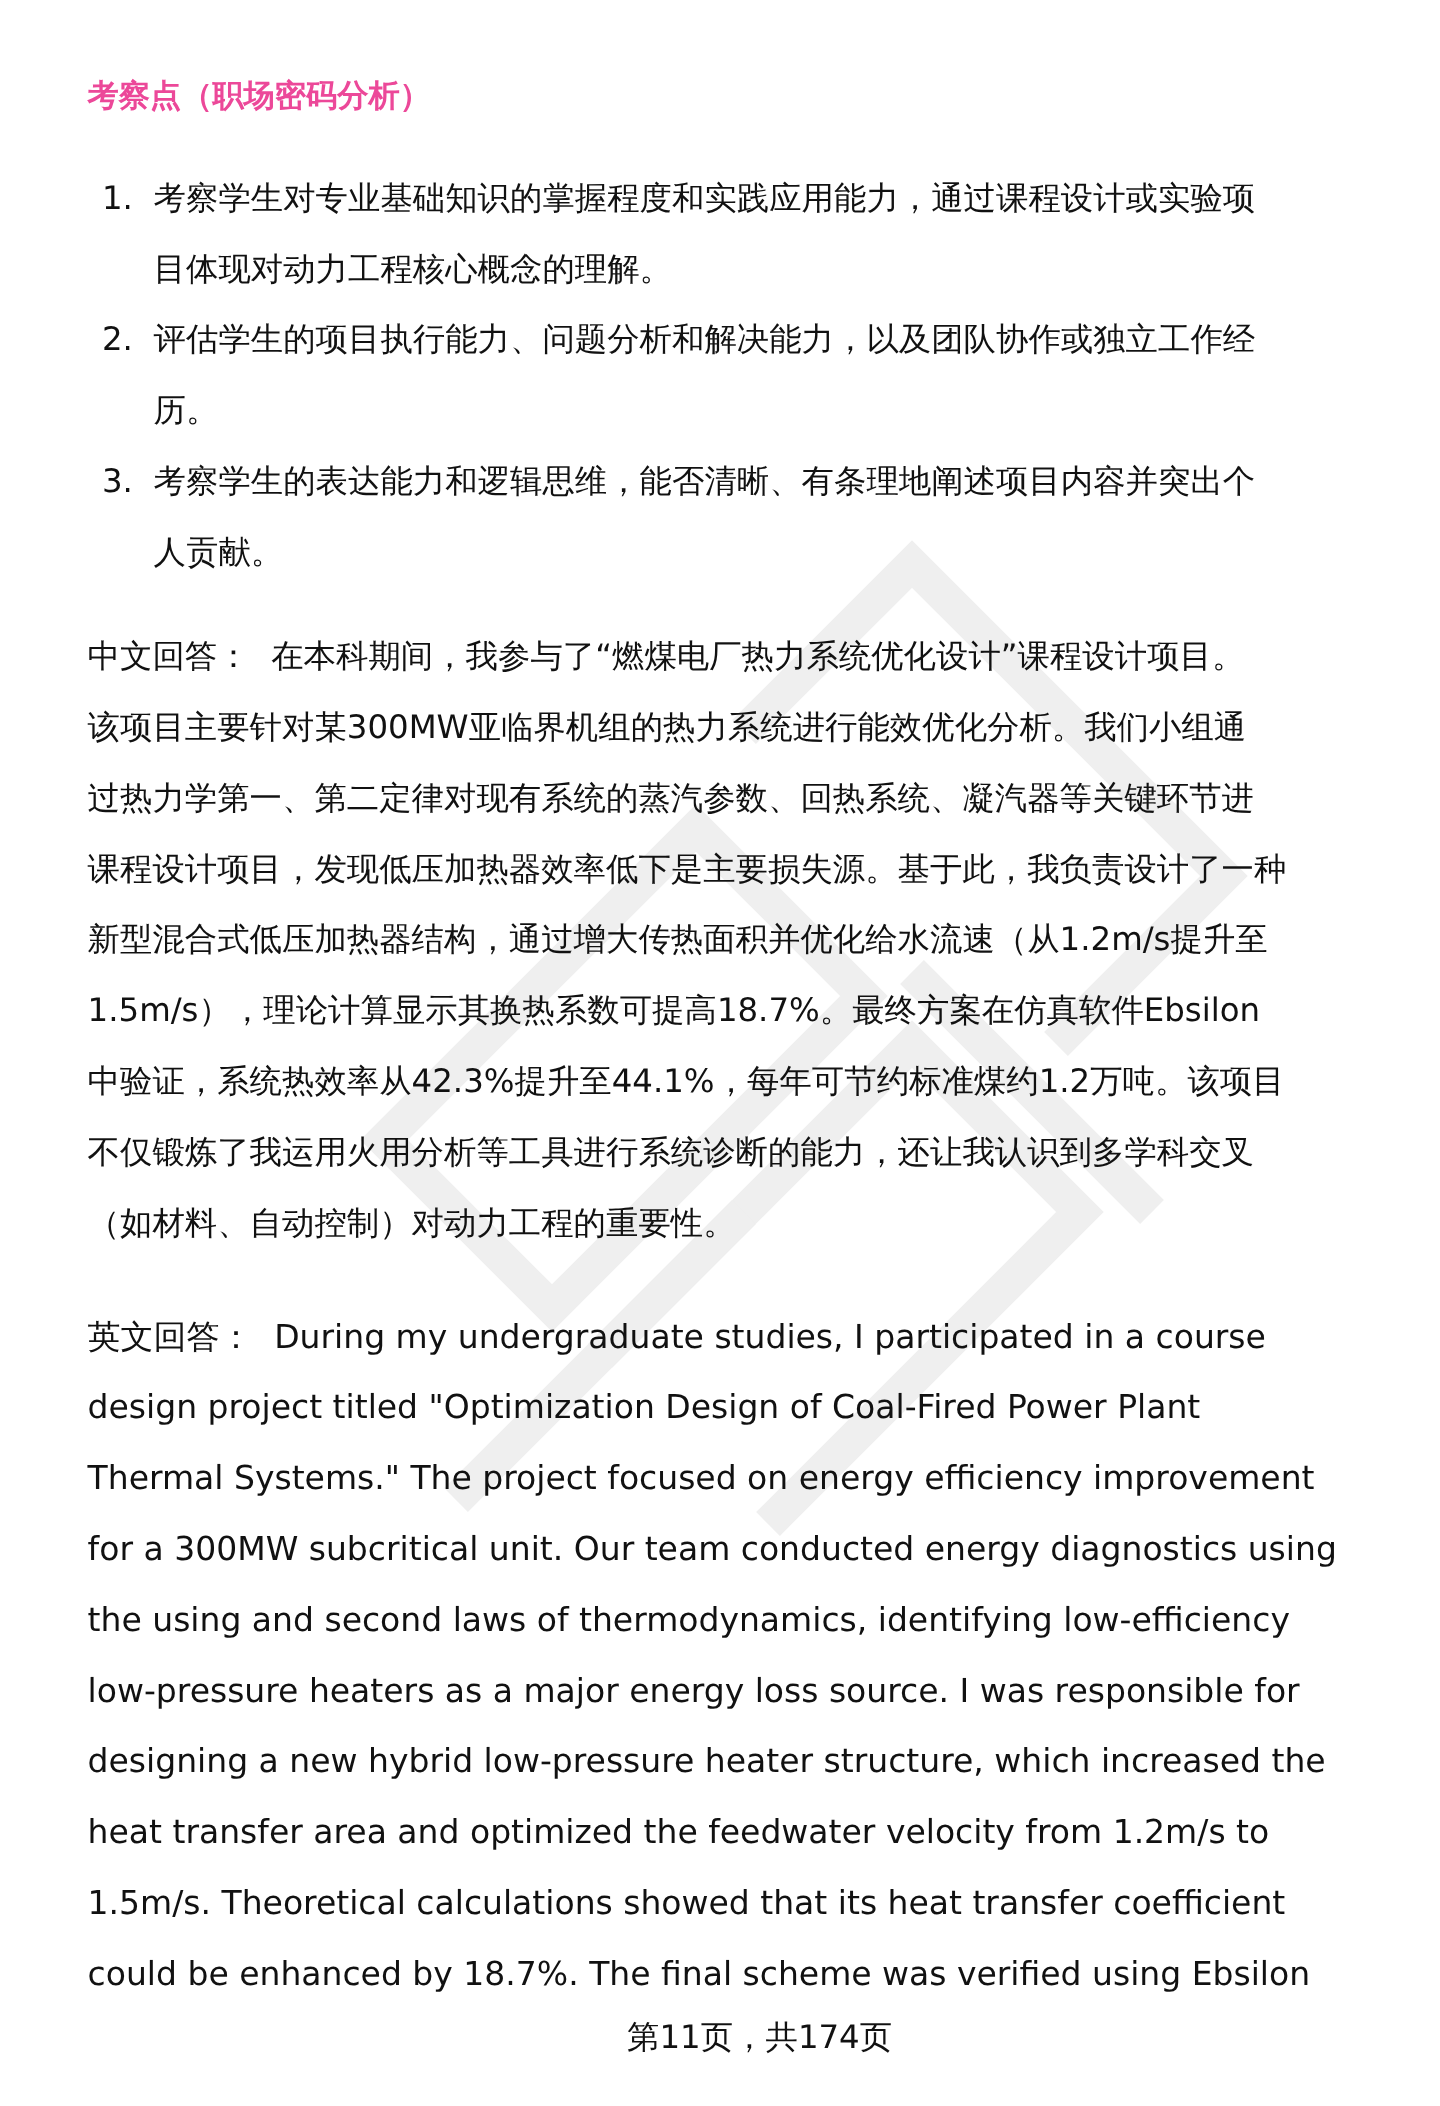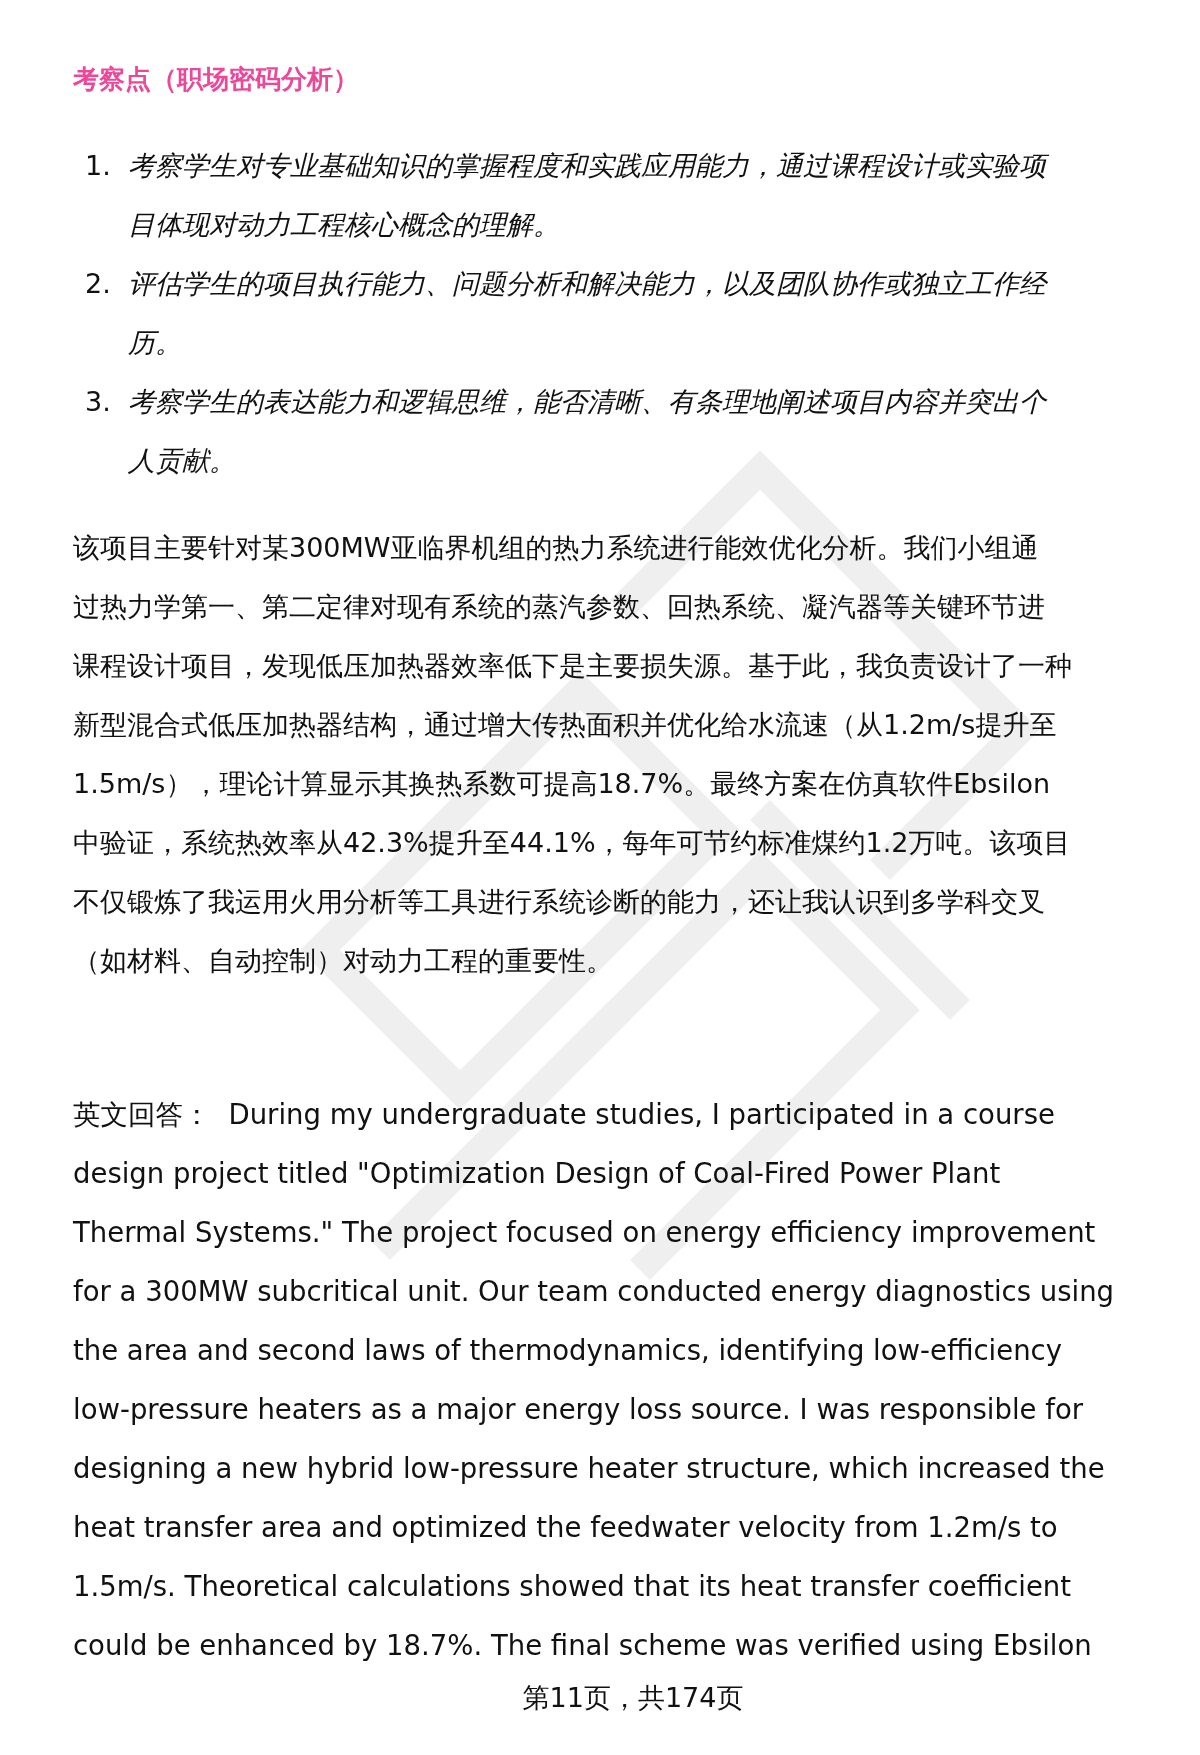--- a/index.html
+++ b/index.html
@@ -57,21 +57,20 @@
     .list-num {
       width: 55px;
       flex: 0 0 55px;
       text-align: left;
       padding-left: 12px;
       box-sizing: border-box;
     }
     .list-text {
       flex: 1;
       width: 1010px;
-      font-style: italic;
     }
     .para {
       position: absolute;
       left: 73px;
       width: 1080px;
       font-size: 27px;
       line-height: 59px;
     }
     .para-cn { top: 518px; }
     .para-en { top: 1085px; font-size: 27.5px; }
@@ -122,36 +121,37 @@
     <div class="list-item">
       <span class="list-num">3.</span>
       <span class="list-text">
         <span class="line">考察学生的表达能力和逻辑思维，能否清晰、有条理地阐述项目内容并突出个</span>
         <span class="line">人贡献。</span>
       </span>
     </div>
   </div>
 
   <div class="para para-cn">
+    <span class="line"><span class="label">中文回答：</span><span>在本科期间，我参与了“燃煤电厂热力系统优化设计”课程设计项目。</span></span>
     <span class="line">该项目主要针对某300MW亚临界机组的热力系统进行能效优化分析。我们小组通</span>
     <span class="line">过热力学第一、第二定律对现有系统的蒸汽参数、回热系统、凝汽器等关键环节进</span>
     <span class="line">课程设计项目，发现低压加热器效率低下是主要损失源。基于此，我负责设计了一种</span>
     <span class="line">新型混合式低压加热器结构，通过增大传热面积并优化给水流速（从1.2m/s提升至</span>
     <span class="line">1.5m/s），理论计算显示其换热系数可提高18.7%。最终方案在仿真软件Ebsilon</span>
     <span class="line">中验证，系统热效率从42.3%提升至44.1%，每年可节约标准煤约1.2万吨。该项目</span>
     <span class="line">不仅锻炼了我运用火用分析等工具进行系统诊断的能力，还让我认识到多学科交叉</span>
     <span class="line">（如材料、自动控制）对动力工程的重要性。</span>
   </div>
 
   <div class="para para-en">
     <span class="line"><span class="label">英文回答：</span><span>During my undergraduate studies, I participated in a course</span></span>
     <span class="line">design project titled "Optimization Design of Coal-Fired Power Plant</span>
     <span class="line">Thermal Systems." The project focused on energy efficiency improvement</span>
     <span class="line">for a 300MW subcritical unit. Our team conducted energy diagnostics using</span>
-    <span class="line">the area and second laws of thermodynamics, identifying low-efficiency</span>
+    <span class="line">the using and second laws of thermodynamics, identifying low-efficiency</span>
     <span class="line">low-pressure heaters as a major energy loss source. I was responsible for</span>
     <span class="line">designing a new hybrid low-pressure heater structure, which increased the</span>
     <span class="line">heat transfer area and optimized the feedwater velocity from 1.2m/s to</span>
     <span class="line">1.5m/s. Theoretical calculations showed that its heat transfer coefficient</span>
     <span class="line">could be enhanced by 18.7%. The final scheme was verified using Ebsilon</span>
   </div>
 
   <div class="footer">第11页，共174页</div>
 
 </div>

